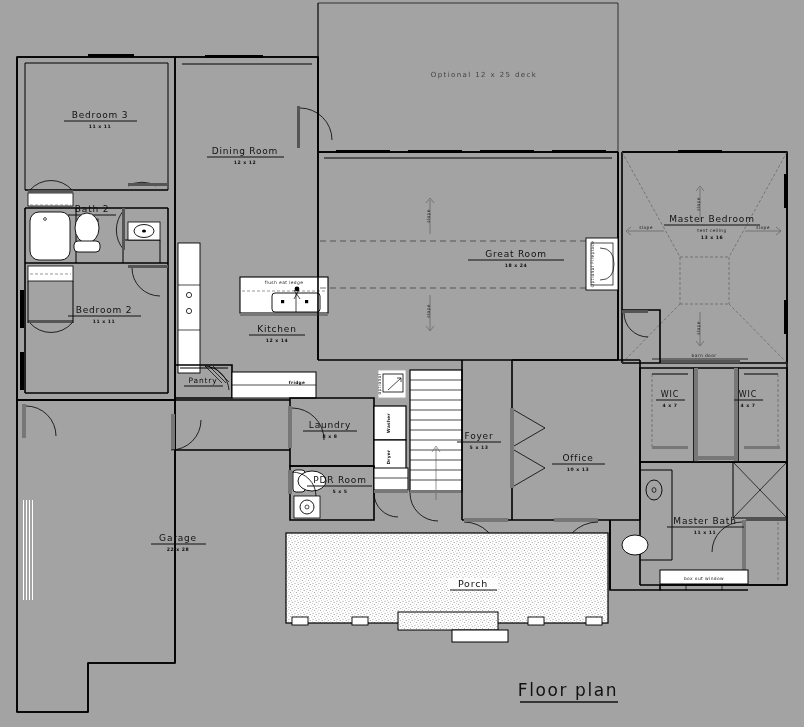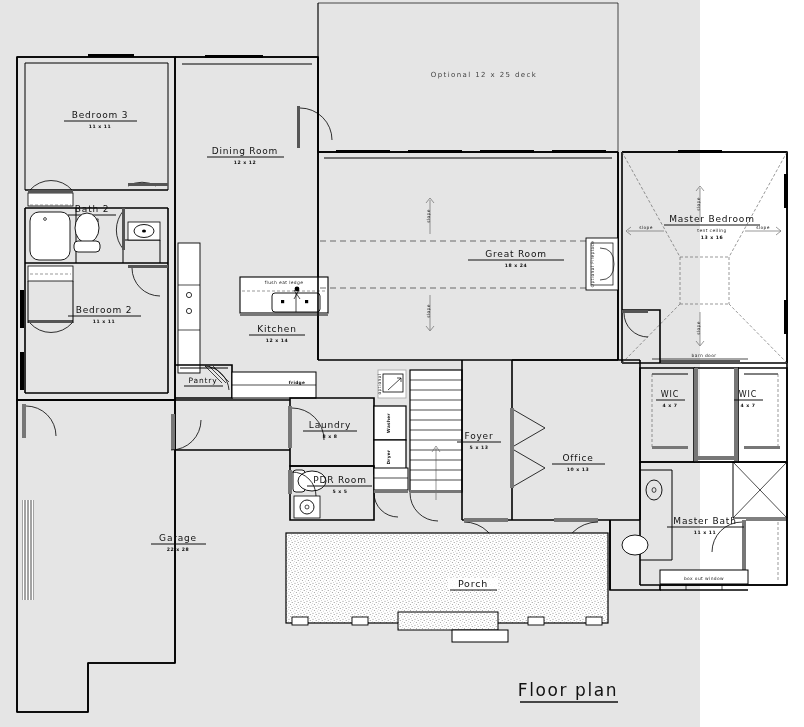--- a/index.html
+++ b/index.html
@@ -1,17 +1,17 @@
 <!DOCTYPE html>
 <html><head>
 <meta charset="utf-8">
 <style>
   html,body{margin:0;padding:0;background:#ffffff;}
   body{width:804px;height:727px;overflow:hidden;font-family:"DejaVu Sans",sans-serif;}
-  #stage{position:relative;width:700px;height:727px;background:#e5e5e5;}
+  #stage{position:relative;width:804px;height:727px;background:#a3a3a3;}
   svg{display:block;}
   .rm-name{font-family:"DejaVu Sans",sans-serif;font-size:9px;fill:#111;letter-spacing:.8px;text-anchor:middle;}
   .rm-dim{font-family:"DejaVu Sans",sans-serif;font-size:4.6px;fill:#111;letter-spacing:.5px;text-anchor:middle;font-weight:bold;}
   .tiny{font-family:"DejaVu Sans",sans-serif;font-size:4.4px;fill:#222;letter-spacing:.4px;text-anchor:middle;}
   .tiny-b{font-family:"DejaVu Sans",sans-serif;font-size:4.3px;fill:#111;letter-spacing:.3px;text-anchor:middle;font-weight:bold;}
   .note{font-family:"DejaVu Sans",sans-serif;font-size:7px;fill:#444;letter-spacing:1.4px;text-anchor:middle;}
   .title{font-family:"DejaVu Sans",sans-serif;font-size:17px;fill:#111;letter-spacing:1.6px;text-anchor:middle;}
   .wall{fill:none;stroke:#000;stroke-width:1.6;}
   .wall-thin{fill:none;stroke:#000;stroke-width:1;}
   .hair{fill:none;stroke:#000;stroke-width:0.7;}

